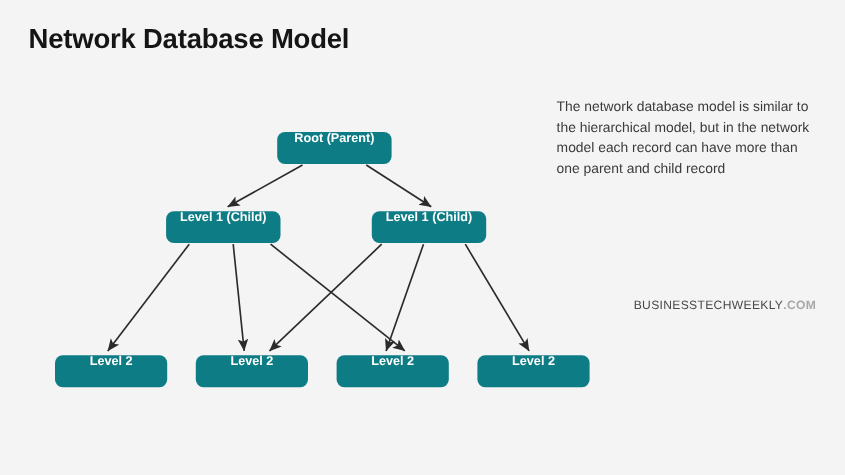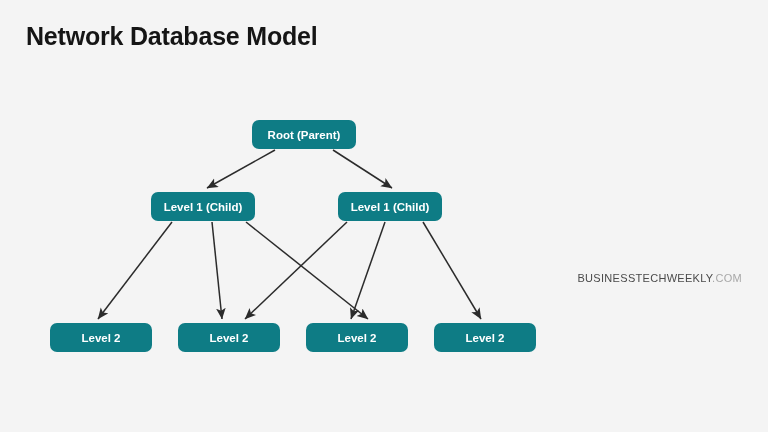--- a/index.html
+++ b/index.html
@@ -45,21 +45,21 @@
     top: 0;
     width: 768px;
     height: 432px;
   }
   .node {
     position: absolute;
     background: #0e7c85;
     border-radius: 7px;
     color: #ffffff;
     display: flex;
-    align-items: center;
+    align-items: flex-start;
     justify-content: center;
     font-size: 11.5px;
     font-weight: bold;
     white-space: nowrap;
     box-sizing: border-box;
   }
   .node.root   { left: 252px; top: 120px; width: 104px; height: 29px; }
   .node.l1a    { left: 151px; top: 192px; width: 104px; height: 29px; }
   .node.l1b    { left: 338px; top: 192px; width: 104px; height: 29px; }
   .node.l2a    { left: 50px;  top: 323px; width: 102px; height: 29px; }
@@ -73,21 +73,21 @@
     font-size: 11px;
     letter-spacing: 0.3px;
     white-space: nowrap;
   }
   #footer-brand .brand-main {
     color: #4a4a4a;
     font-weight: normal;
   }
   #footer-brand .brand-tld {
     color: #a8a8a8;
-    font-weight: normal;
+    font-weight: bold;
   }
 </style>
 </head>
 <body>
 
 <div id="stage">
 
   <div id="page-title">Network Database Model</div>
 
   <svg id="diagram-svg" viewBox="0 0 768 432" xmlns="http://www.w3.org/2000/svg">
@@ -129,18 +129,19 @@
   </div>
 
   <div class="node l2c">
     <span>Level 2</span>
   </div>
 
   <div class="node l2d">
     <span>Level 2</span>
   </div>
 
+  <div id="description">The network database model is similar to the hierarchical model, but in the network model each record can have more than one parent and child record</div>
 
   <div id="footer-brand">
     <span class="brand-main">BUSINESSTECHWEEKLY</span><span class="brand-tld">.COM</span>
   </div>
 
 </div>
 
 </body></html>

